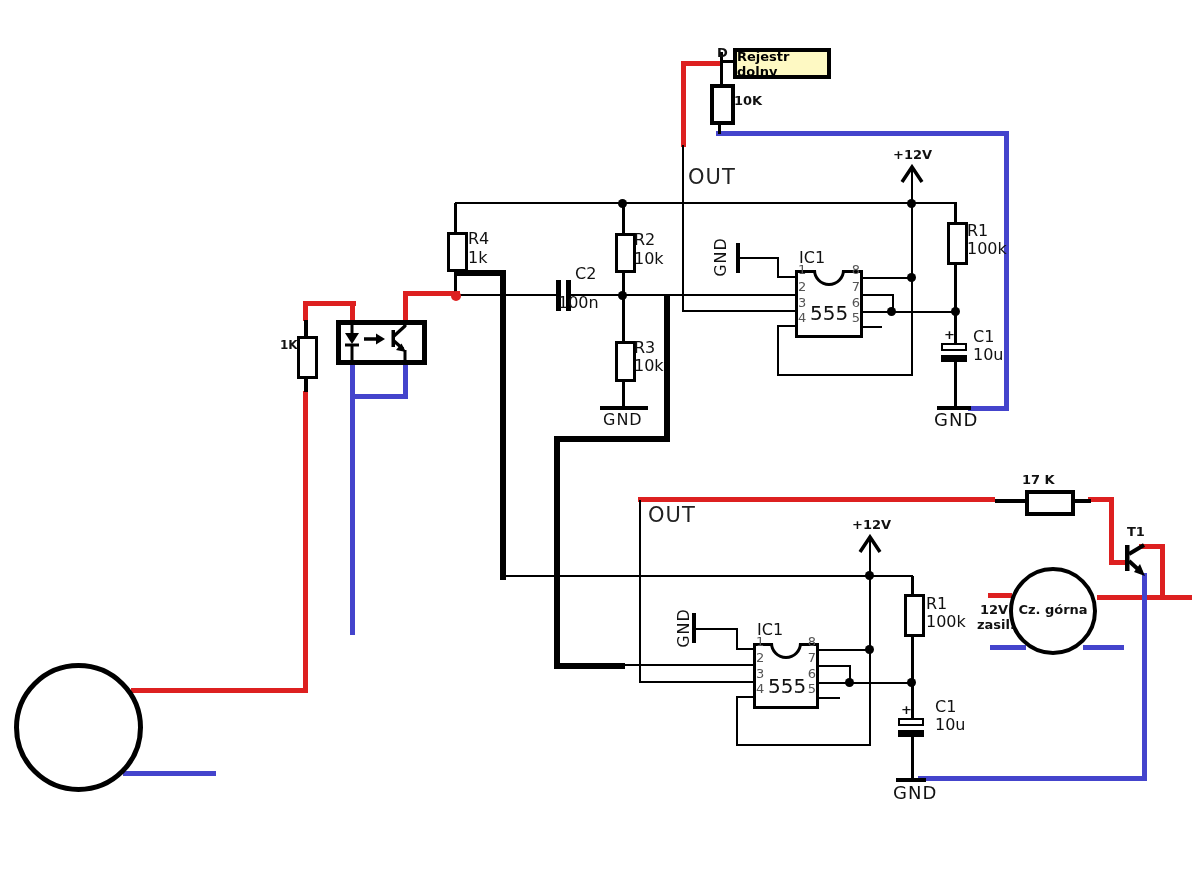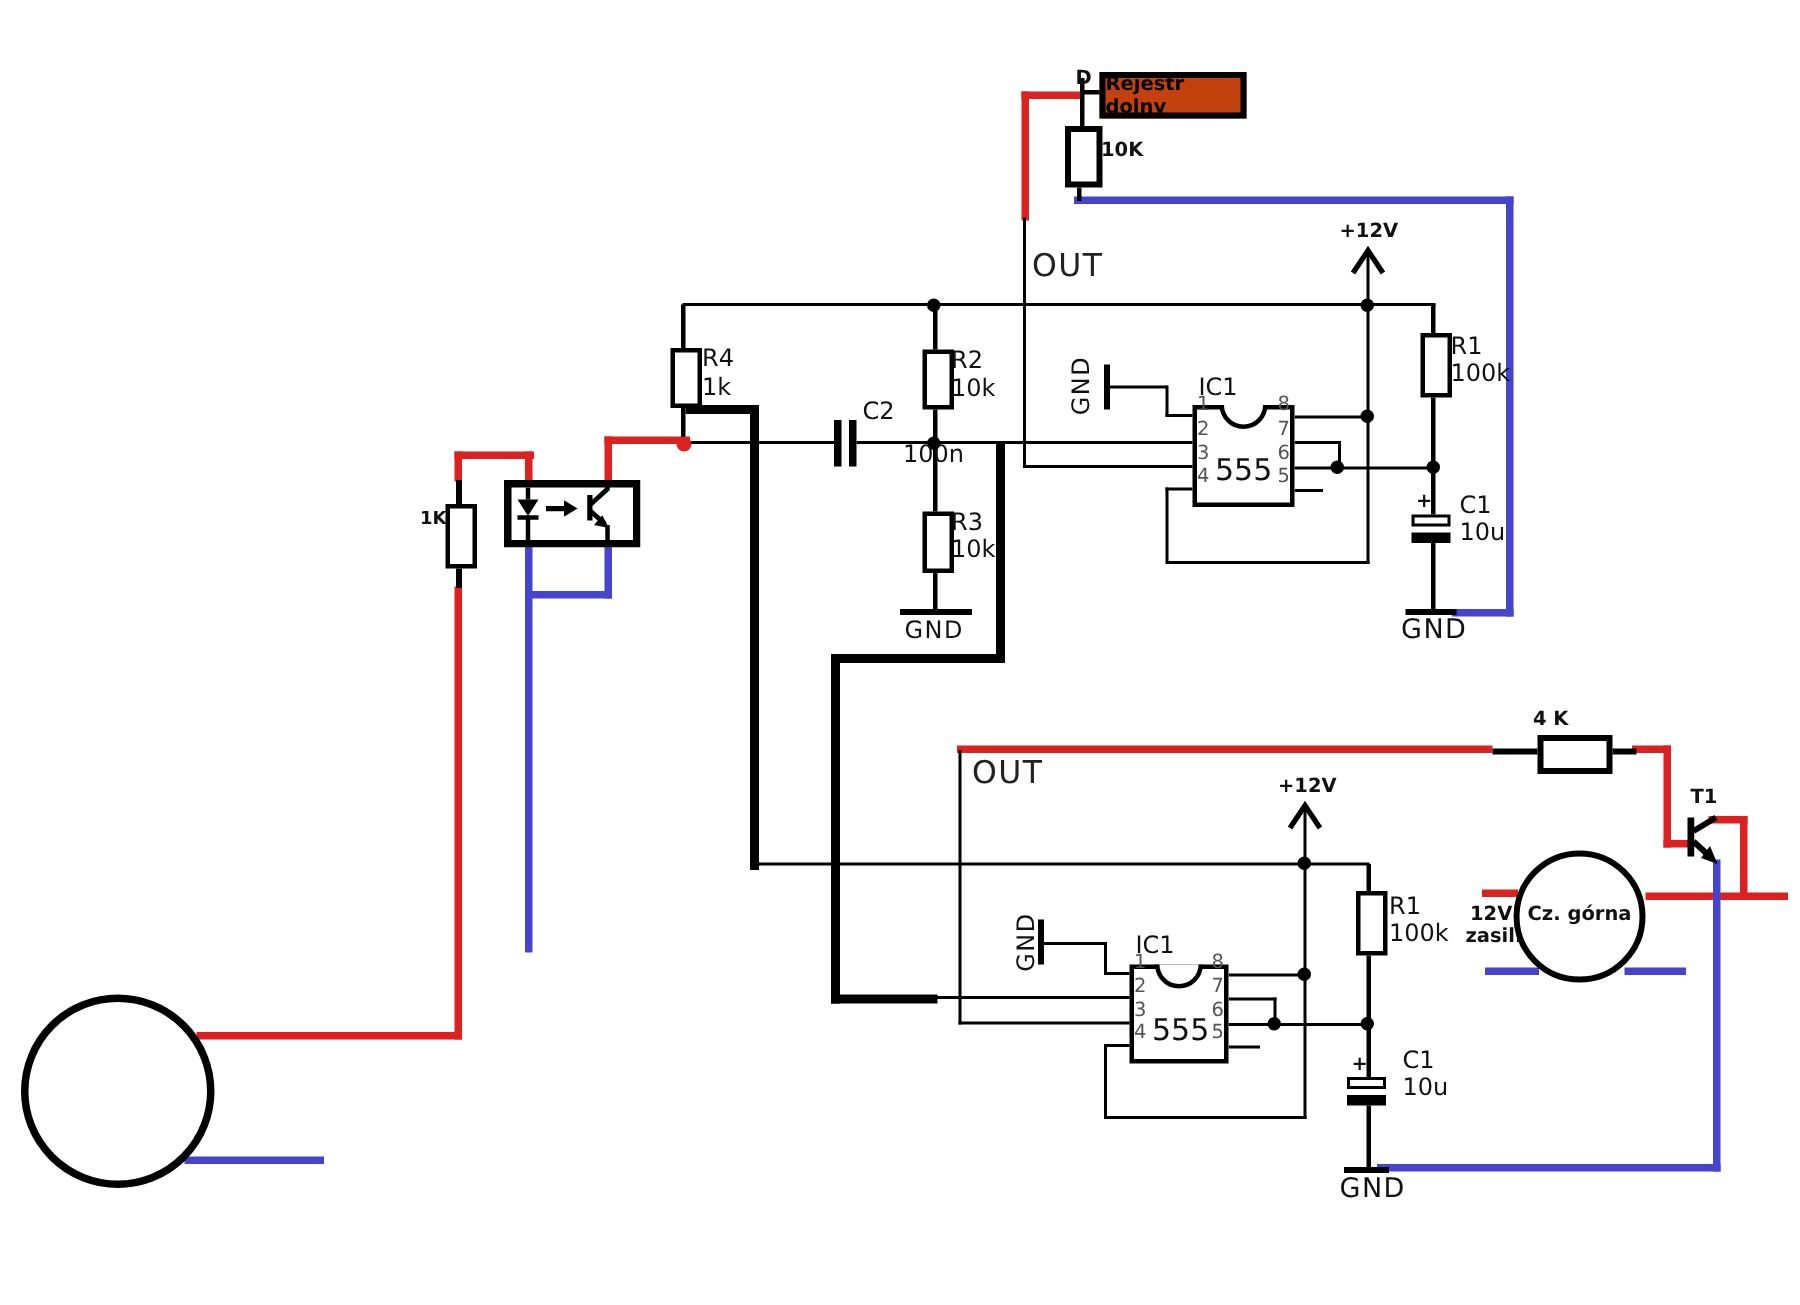--- a/index.html
+++ b/index.html
@@ -16,21 +16,21 @@
   .lbl{position:absolute;color:#111;font-size:16px;line-height:1.1;white-space:nowrap}
   .b{font-weight:bold}
   .pin{font-size:13px;color:#555}
   .pinr{width:12px;text-align:right}
   .big{font-size:21px;letter-spacing:1px;color:#222}
   .gnd{font-size:16px;letter-spacing:1px}
   .rot{transform:rotate(-90deg);width:50px;text-align:center;height:20px}
   .ic{position:absolute;background:#fff;border:3px solid #000}
   .notchwrap{position:absolute;overflow:hidden}
   .notch{position:absolute;width:26px;height:26px;border-radius:50%;background:#fff;border:3px solid #000}
-  .boxtitle{position:absolute;background:#c2410c;border:4px solid #000;display:flex;align-items:center;justify-content:center}
+  .boxtitle{position:absolute;background:#fef9c3;border:4px solid #000;display:flex;align-items:center;justify-content:center}
   .circ{position:absolute;border-radius:50%;background:#fff}
 </style>
 </head>
 <body>
 
 <div id="canvas">
 
   <div class="ab rd" style="left:681px;top:61px;width:41px;height:5px"></div>
   <div class="ab rd" style="left:681px;top:61px;width:5px;height:86px"></div>
   <div class="ab rd" style="left:403px;top:291px;width:57px;height:5px"></div>
@@ -211,21 +211,21 @@
   <div class="lbl b" style="left:734px;top:94px;font-size:13px">10K</div>
 
   <div class="lbl big" style="left:688px;top:166px">OUT</div>
   <div class="lbl b" style="left:893px;top:148px;font-size:13px">+12V</div>
 
   <div class="lbl" style="left:468px;top:230px">R4</div>
   <div class="lbl" style="left:468px;top:249px">1k</div>
   <div class="lbl" style="left:634px;top:231px">R2</div>
   <div class="lbl" style="left:634px;top:250px">10k</div>
   <div class="lbl" style="left:575px;top:265px">C2</div>
-  <div class="lbl" style="left:602px;top:294px">100n</div>
+  <div class="lbl" style="left:558px;top:294px">100n</div>
   <div class="lbl" style="left:634px;top:339px">R3</div>
   <div class="lbl" style="left:634px;top:357px">10k</div>
   <div class="lbl gnd" style="left:603px;top:411px">GND</div>
   <div class="lbl gnd rot" style="left:697px;top:247px">GND</div>
 
   <div class="lbl" style="left:799px;top:249px">IC1</div>
   <div class="lbl" style="left:810px;top:302px;font-size:20px">555</div>
   <div class="lbl pin" style="left:798px;top:263px">1</div>
   <div class="lbl pin" style="left:798px;top:280px">2</div>
   <div class="lbl pin" style="left:798px;top:296px">3</div>
@@ -257,20 +257,20 @@
   <div class="lbl pin pinr" style="left:804px;top:667px">6</div>
   <div class="lbl pin pinr" style="left:804px;top:682px">5</div>
 
   <div class="lbl" style="left:926px;top:595px">R1</div>
   <div class="lbl" style="left:926px;top:613px">100k</div>
   <div class="lbl b" style="left:901px;top:703px;font-size:13px">+</div>
   <div class="lbl" style="left:935px;top:698px">C1</div>
   <div class="lbl" style="left:935px;top:716px">10u</div>
   <div class="lbl gnd" style="left:893px;top:783px;font-size:18px">GND</div>
 
-  <div class="lbl b" style="left:1022px;top:473px;font-size:13px">4 K</div>
+  <div class="lbl b" style="left:1022px;top:473px;font-size:13px">17 K</div>
   <div class="lbl b" style="left:1127px;top:525px;font-size:13px">T1</div>
   <div class="lbl b" style="left:1009px;top:603px;font-size:13px;width:88px;text-align:center">Cz. górna</div>
   <div class="lbl b" style="left:980px;top:603px;font-size:13px">12V</div>
   <div class="lbl b" style="left:977px;top:618px;font-size:13px">zasil.</div>
   <div class="lbl b" style="left:280px;top:339px;font-size:12px">1K</div>
 
 </div>
 
 </body></html>

